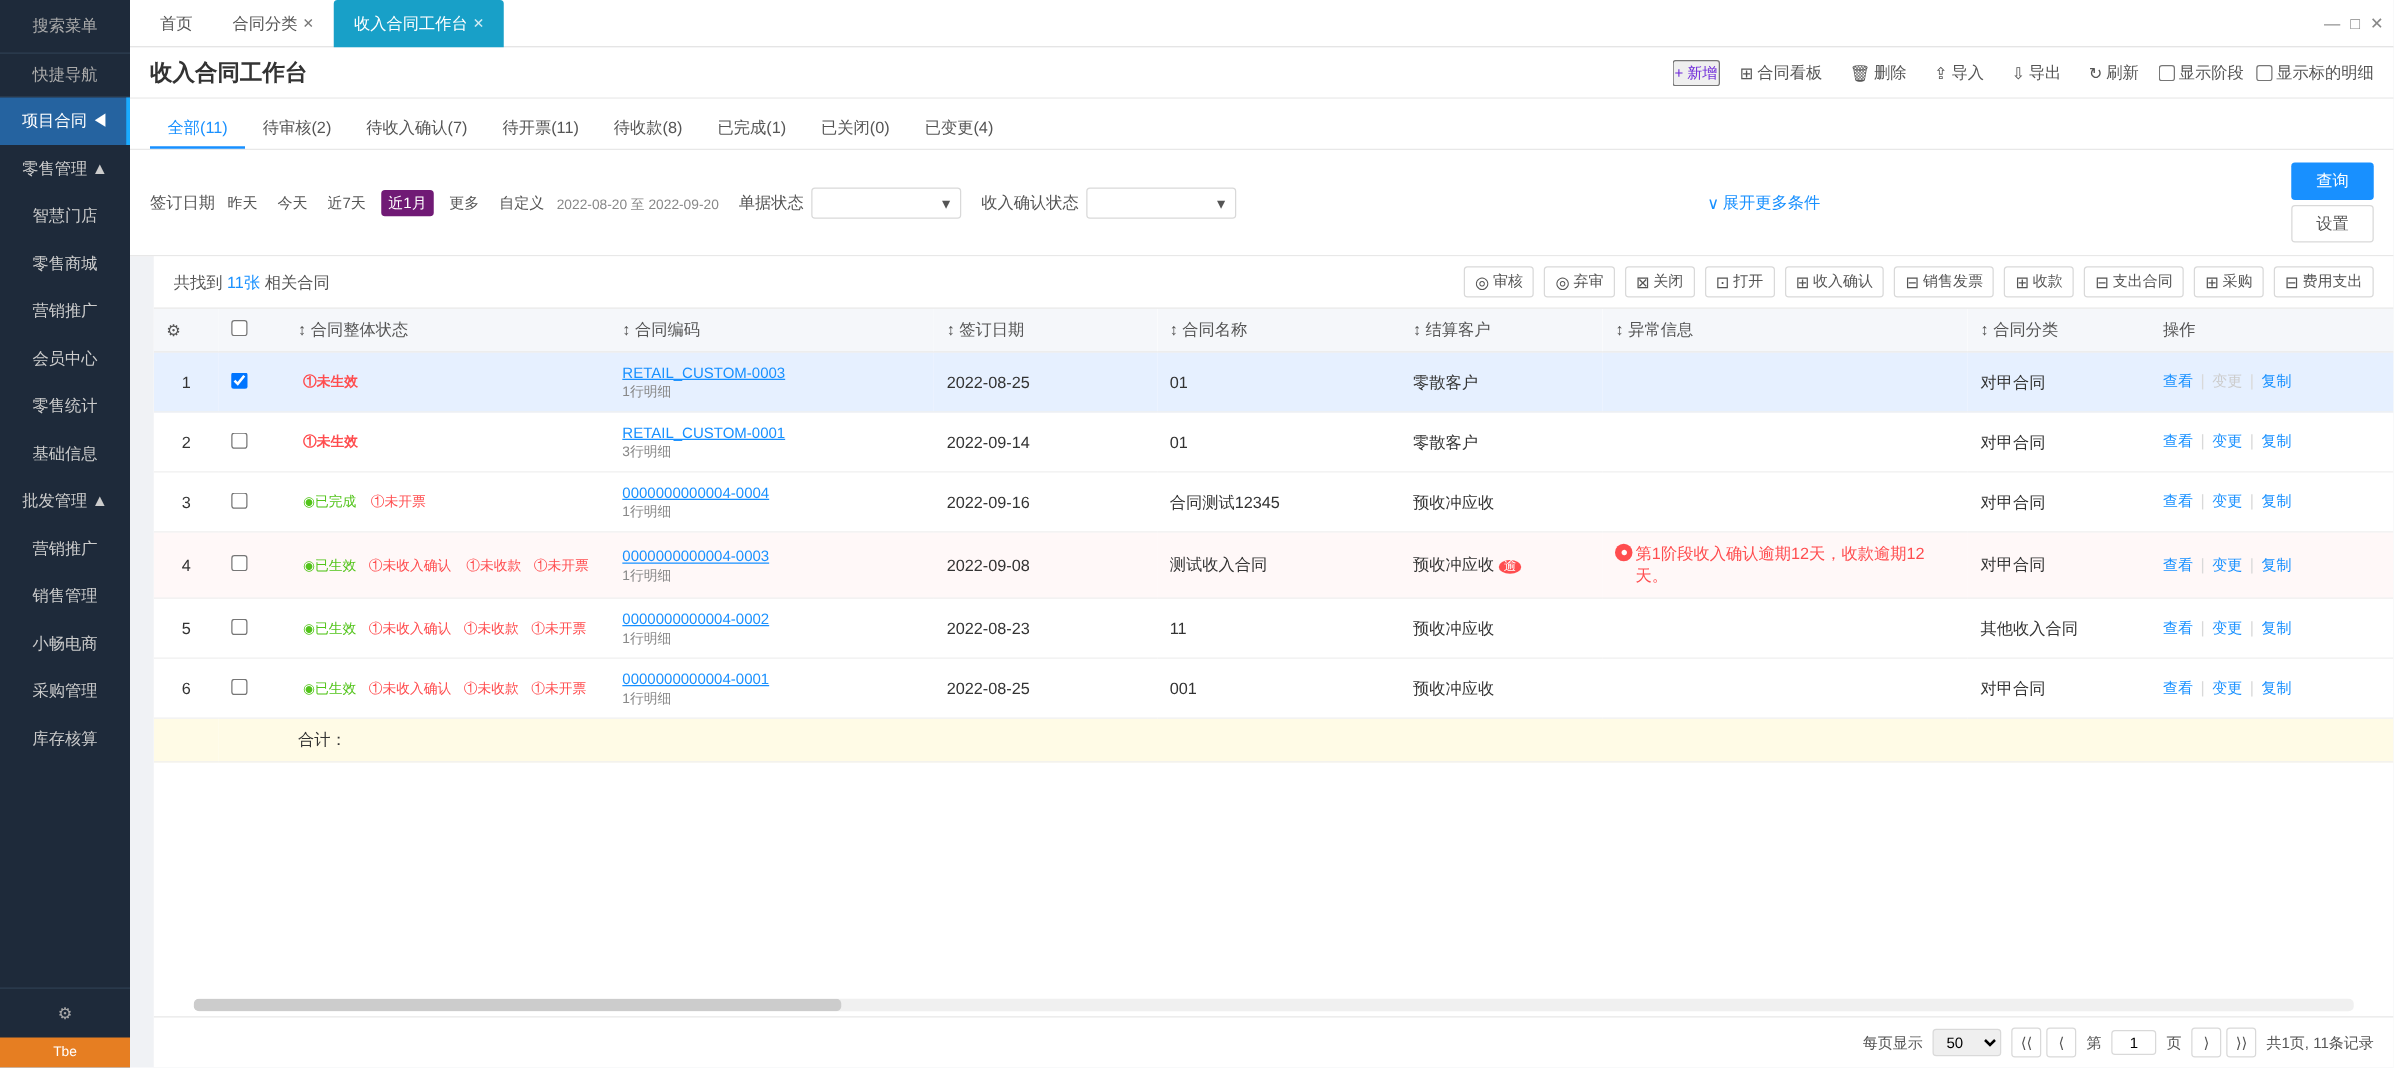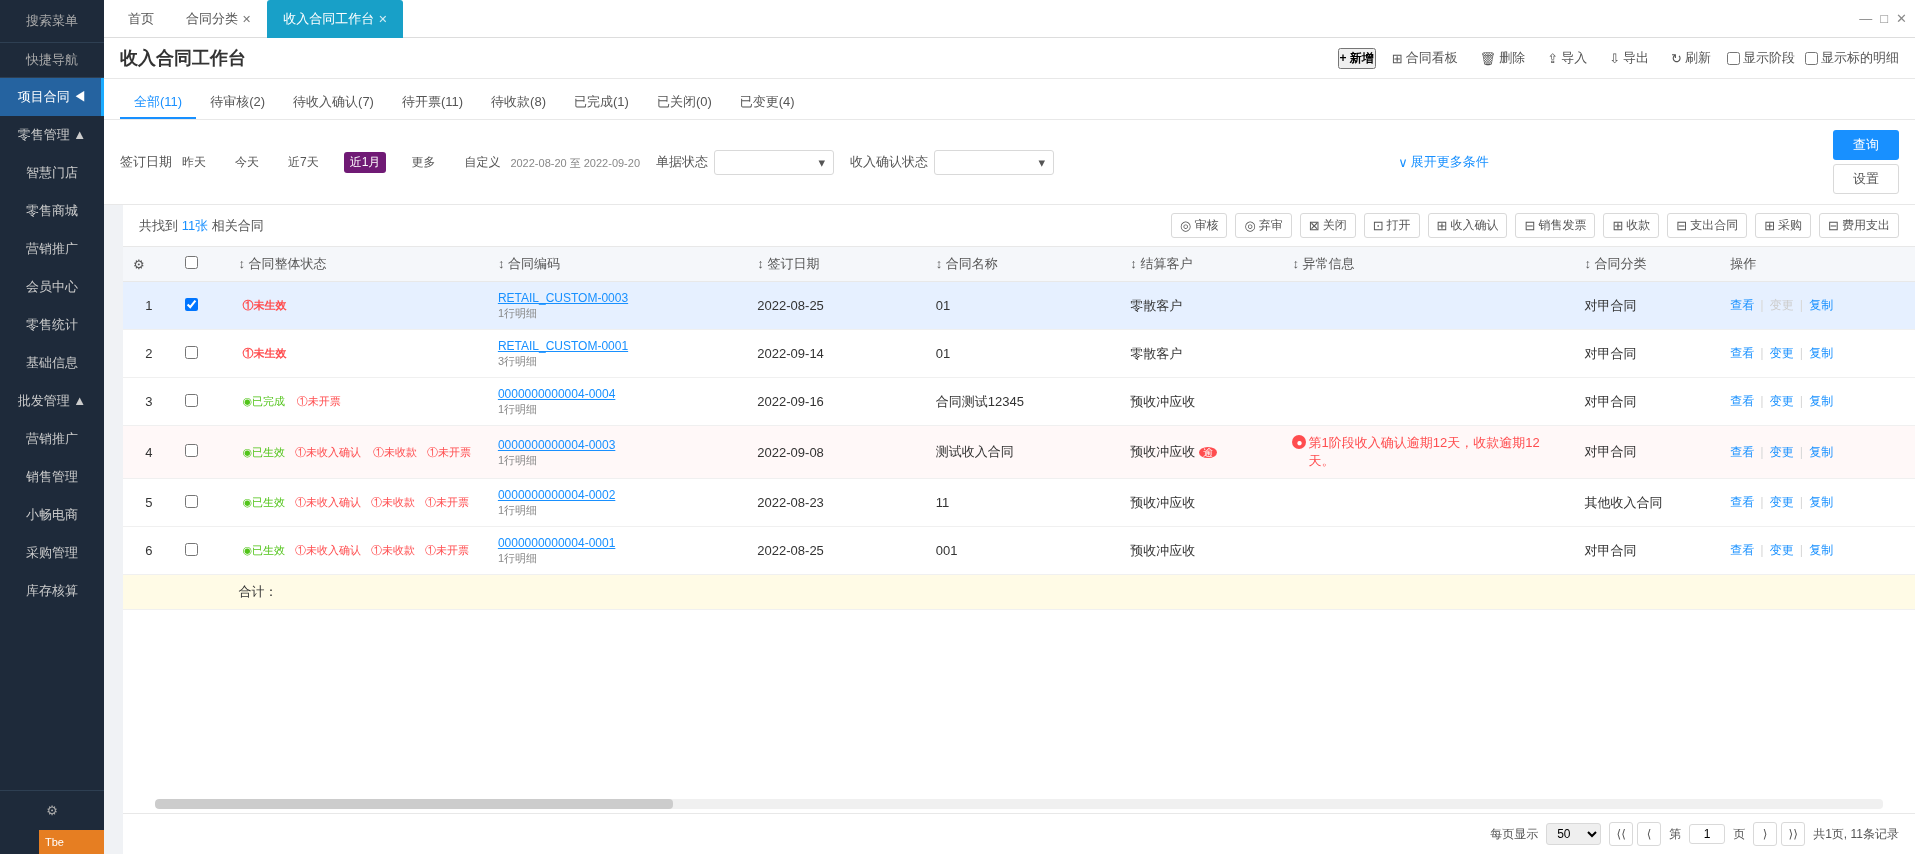--- a/index.html
+++ b/index.html
@@ -6,52 +6,52 @@
     body { background: #f0f2f5; display: flex; height: 854px; overflow: hidden; }
 
     
     .sidebar { width: 104px; background: #1e2a3a; color: #ccc; display: flex; flex-direction: column; height: 100%; }
     .sidebar-search { padding: 12px 8px; text-align: center; color: #aaa; font-size: 13px; border-bottom: 1px solid #2e3f52; cursor: pointer; }
     .sidebar-nav { padding: 8px; text-align: center; color: #aaa; font-size: 13px; border-bottom: 1px solid #2e3f52; cursor: pointer; }
     .sidebar-item { padding: 10px 4px; text-align: center; color: #ccc; font-size: 13px; cursor: pointer; position: relative; }
     .sidebar-item.active { background: #2563a0; color: #fff; }
     .sidebar-item.active::after { content: ''; position: absolute; right: 0; top: 0; bottom: 0; width: 3px; background: #1aabff; }
     .sidebar-bottom { margin-top: auto; padding: 12px; text-align: center; color: #aaa; border-top: 1px solid #2e3f52; cursor: pointer; }
-    .sidebar-orange { background: #e67e22; padding: 6px; text-align: left; color: #fff; font-size: 11px; cursor: pointer; margin-left: 39px; }
+    .sidebar-orange { background: #e67e22; padding: 6px; text-align: center; color: #fff; font-size: 11px; cursor: pointer; }
 
     
     .main { flex: 1; display: flex; flex-direction: column; overflow: hidden; }
 
     
     .tabs-bar { background: #fff; border-bottom: 1px solid #ddd; display: flex; align-items: center; padding: 0 8px; height: 38px; }
     .tab { padding: 0 16px; height: 38px; line-height: 38px; cursor: pointer; color: #555; font-size: 13px; display: flex; align-items: flex-end; gap: 4px; }
     .tab.active { background: #18a0c8; color: #fff; border-radius: 3px 3px 0 0; }
     .tab-close { font-size: 11px; cursor: pointer; opacity: 0.8; }
     .tab-spacer { flex: 1; }
     .tab-icons { display: flex; gap: 8px; align-items: center; color: #888; font-size: 16px; cursor: pointer; }
 
     
     .page-header { background: #fff; padding: 8px 16px; display: flex; align-items: center; justify-content: space-between; border-bottom: 1px solid #e8e8e8; }
     .page-title { font-size: 18px; font-weight: bold; color: #333; }
     .header-actions { display: flex; gap: 10px; align-items: center; }
     .btn-action { display: flex; align-items: center; gap: 3px; color: #555; cursor: pointer; font-size: 12px; padding: 2px 6px; border: none; background: none; }
-    .btn-new { color: #000000; font-size: 12px; cursor: pointer; display: flex; align-items: center; gap: 2px; font-weight: bold; }
+    .btn-new { color: #6d28d9; font-size: 12px; cursor: pointer; display: flex; align-items: center; gap: 2px; }
     .check-label { display: flex; align-items: center; gap: 3px; font-size: 12px; color: #555; cursor: pointer; }
 
     
     .filter-tabs { background: #fff; padding: 8px 16px 0; border-bottom: 1px solid #e8e8e8; }
     .filter-tab-row { display: flex; gap: 0; }
     .ftab { padding: 6px 14px; cursor: pointer; color: #555; border-bottom: 2px solid transparent; font-size: 13px; }
     .ftab.active { color: #1890ff; border-bottom: 2px solid #1890ff; }
 
     
     .search-bar { background: #fff; padding: 10px 16px; display: flex; align-items: center; gap: 16px; border-bottom: 1px solid #e8e8e8; flex-wrap: wrap; }
     .search-group { display: flex; align-items: center; gap: 6px; }
     .search-label { color: #555; font-size: 13px; white-space: nowrap; }
-    .date-options { display: flex; gap: 21px; align-items: center; }
+    .date-options { display: flex; gap: 8px; align-items: center; }
     .date-opt { color: #555; cursor: pointer; font-size: 12px; padding: 2px 4px; }
     .date-opt.active { background: #701a75; color: #fff; border-radius: 3px; padding: 2px 6px; }
     .date-range { color: #888; font-size: 11px; margin-top: 2px; }
     .select-box { border: 1px solid #d9d9d9; border-radius: 3px; padding: 4px 8px; color: #555; min-width: 120px; display: flex; align-items: center; justify-content: space-between; cursor: pointer; font-size: 12px; }
     .expand-btn { color: #1890ff; cursor: pointer; font-size: 12px; display: flex; align-items: center; gap: 3px; margin: 0 auto; }
     .btn-query { background: #1890ff; color: #fff; border: none; border-radius: 3px; padding: 6px 20px; cursor: pointer; font-size: 13px; }
     .btn-set { background: #fff; color: #555; border: 1px solid #d9d9d9; border-radius: 3px; padding: 5px 16px; cursor: pointer; font-size: 13px; }
 
     
     .table-area { flex: 1; background: #fff; overflow: hidden; display: flex; flex-direction: column; margin-left: 19px; }

